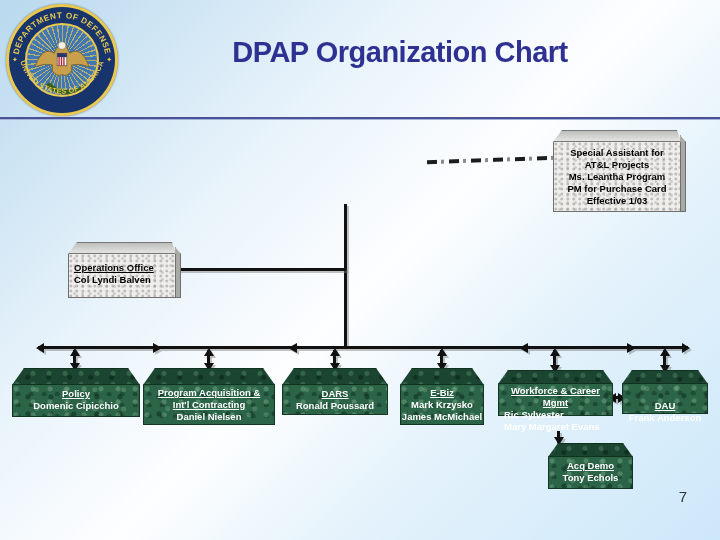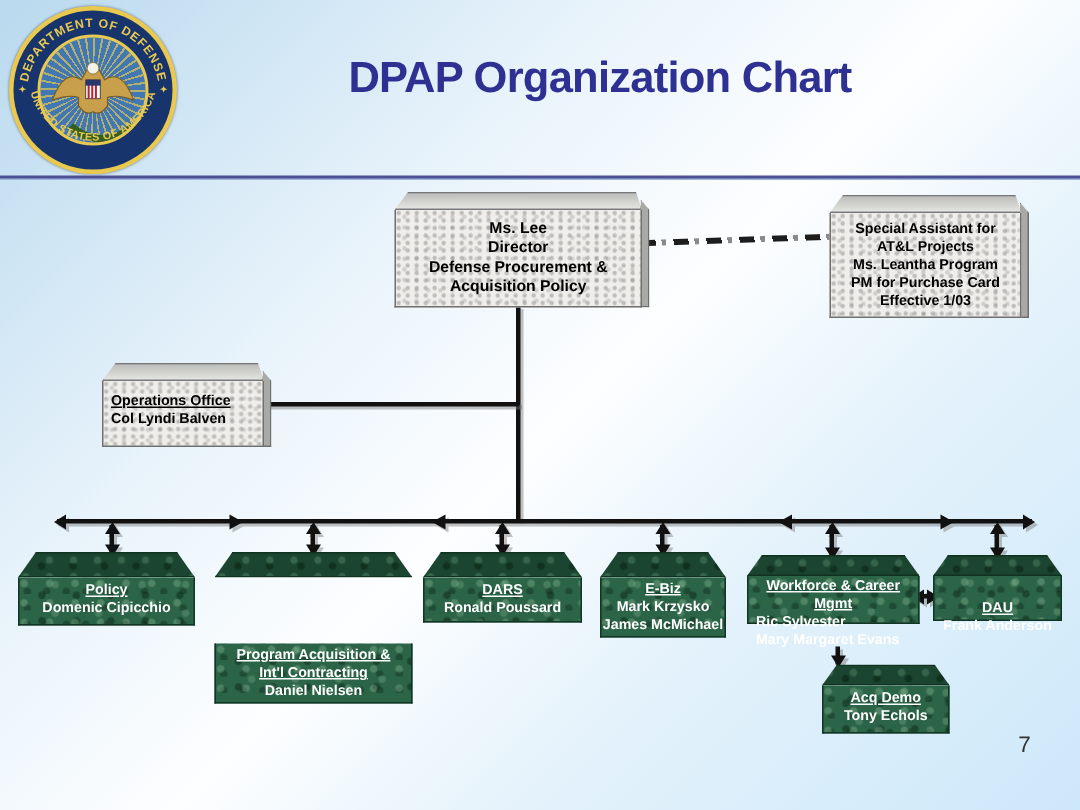--- a/index.html
+++ b/index.html
@@ -163,30 +163,20 @@
   </div>
 
   <div class="conn hline" style="left:610px;top:396px;width:14px;">
     <i class="ah lft"></i>
       <i class="ah rgt"></i>
   </div>
   <div class="conn vline" style="left:557px;top:431px;height:12px;">
     <i class="ah down"></i>
   </div>
 
-  <div class="box gray big" style="left:263px;top:128px;width:165px;">
-    <div class="btop"></div>
-    <div class="gside"></div>
-    <div class="bfront" style="height:65px;padding-top:6px;">
-      <span class="bl">Ms. Lee</span>
-      <span class="bl">Director</span>
-      <span class="bl">Defense Procurement &amp;</span>
-      <span class="bl">Acquisition Policy</span>
-    </div>
-  </div>
 
   <div class="box gray" style="left:553px;top:130px;width:128px;">
     <div class="btop"></div>
     <div class="gside"></div>
     <div class="bfront" style="height:70px;padding-top:5px;">
       <span class="bl">Special Assistant for</span>
       <span class="bl">AT&amp;L Projects</span>
       <span class="bl">Ms. Leantha Program</span>
       <span class="bl">PM for Purchase Card</span>
       <span class="bl">Effective 1/03</span>
@@ -195,31 +185,31 @@
 
   <div class="box gray" style="left:68px;top:242px;width:108px;">
     <div class="btop"></div>
     <div class="gside"></div>
     <div class="bfront" style="height:44px;padding-top:8px;">
       <span class="bl ul left">Operations Office</span>
       <span class="bl left">Col Lyndi Balven</span>
     </div>
   </div>
 
-  <div class="box green" style="left:12px;top:368px;width:118px;">
+  <div class="box green" style="left:12px;top:368px;width:128px;">
     <div class="btop"></div>
     <div class="bfront" style="height:32px;padding-top:3px;">
       <span class="bl ul">Policy</span>
       <span class="bl">Domenic Cipicchio</span>
     </div>
   </div>
 
   <div class="box green" style="left:143px;top:368px;width:132px;">
     <div class="btop"></div>
-    <div class="bfront" style="height:40px;padding-top:2px;margin-top:44px;">
+    <div class="bfront" style="height:40px;padding-top:2px;">
       <span class="bl ul">Program Acquisition &amp;</span>
       <span class="bl ul">Int'l Contracting</span>
       <span class="bl">Daniel Nielsen</span>
     </div>
   </div>
 
   <div class="box green" style="left:282px;top:368px;width:106px;">
     <div class="btop"></div>
     <div class="bfront" style="height:30px;padding-top:3px;">
       <span class="bl ul">DARS</span>

